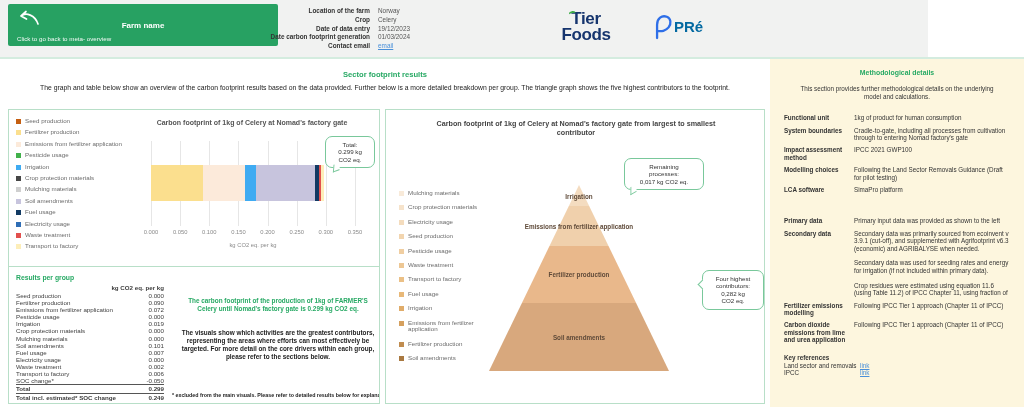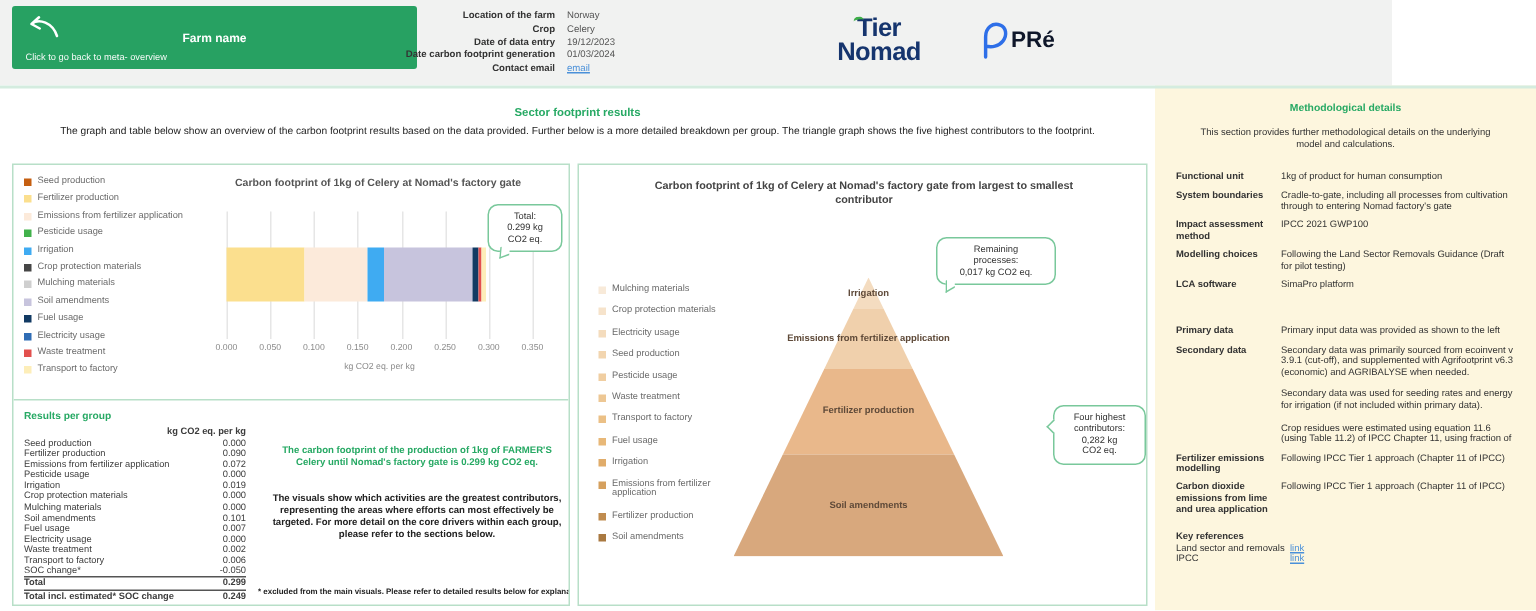--- a/index.html
+++ b/index.html
@@ -15,21 +15,21 @@
   .details { position:absolute; left:268px; top:7px; }
   .fd-row { display:flex; line-height:8.8px; font-size:6.4px; }
   .fd-label { width:102px; text-align:right; font-weight:bold; color:#333; }
   .fd-value { margin-left:8px; color:#555; }
   .fd-value.link { color:#4a90d9; text-decoration:underline; cursor:pointer; }
 
   .nomad-logo { position:absolute; left:545px; top:11px; width:82px; text-align:center; color:#16356e; font-weight:bold; font-size:17px; line-height:15.5px; letter-spacing:-.4px; }
   .nomad-accent { position:absolute; top:0px; left:24px; width:7px; height:6px; border-top:2px solid #3fae49; border-radius:50%; transform:rotate(-10deg); }
 
   .pre-logo { position:absolute; left:650px; top:13px; display:flex; align-items:center; }
-  .pre-logo .pre-text { color:#0f172a; font-size:15px; font-weight:bold; margin-left:1px; }
+  .pre-logo .pre-text { color:#0369a1; font-size:15px; font-weight:bold; margin-left:1px; }
 
   
   .content { position:absolute; left:0; top:57px; width:770px; height:350px; background:#fff; border-top:2px solid #d4ecdf; }
   .main-title { position:absolute; left:0; top:11px; width:770px; text-align:center; font-size:7.6px; font-weight:bold; color:#27a964; }
   .main-intro { position:absolute; left:15px; top:25px; width:740px; text-align:center; font-size:6.8px; color:#222; }
 
   .panel { position:absolute; border:1px solid #b8dfc8; background:#fff; overflow:hidden; }
   .panel-a { left:8px; top:50px; width:372px; height:295px; }
   .panel-b { left:385px; top:50px; width:380px; height:295px; }
 
@@ -127,21 +127,21 @@
       </div>
       <div class="fd-row">
         <div class="fd-label">Contact email</div>
         <div class="fd-value link">email</div>
       </div>
     </div>
 
   <div class="nomad-logo">
     <span class="nomad-accent"></span>
     <div>Tier</div>
-    <div>Nomad</div>
+    <div>Foods</div>
   </div>
 
   <div class="pre-logo">
     <svg viewBox="0 0 26 30" width="23" height="27">
         <path d="M8 28 L8 13 C8 5.5 13.5 2 19 4 C23.5 5.8 24.5 11.5 21 16 C18 19.8 12.5 21.3 8 19.6" fill="none" stroke="#2e6fe8" stroke-width="2.6" stroke-linecap="round"></path>
       </svg>
     <span class="pre-text">PRé</span>
   </div>
 </div>
 

